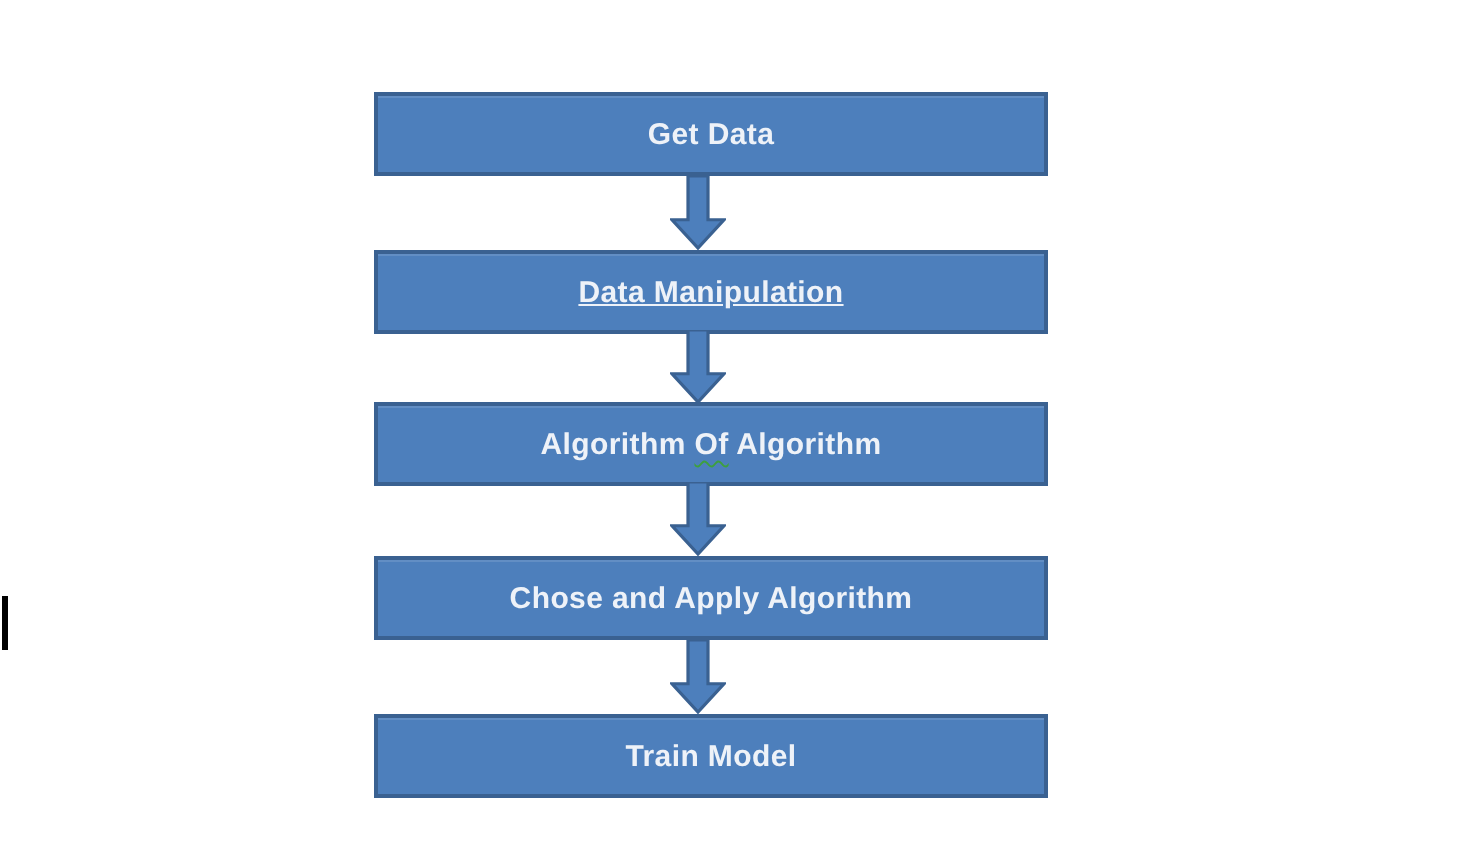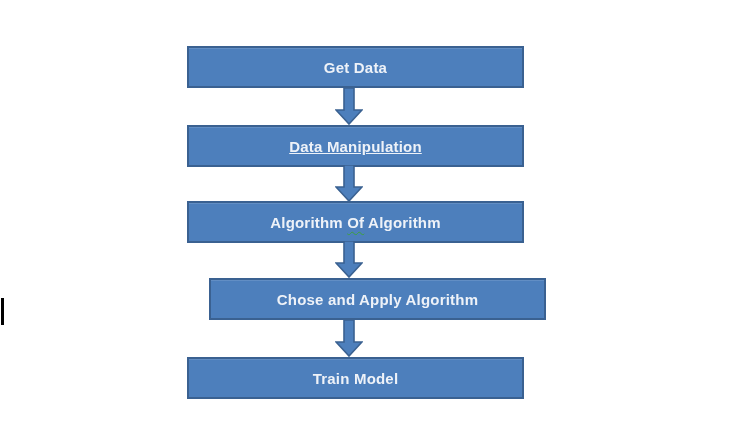--- a/index.html
+++ b/index.html
@@ -29,21 +29,21 @@
     display: flex;
     align-items: center;
     justify-content: center;
     text-align: center;
     letter-spacing: 0.2px;
     box-shadow: inset 0 1px 0 rgba(255,255,255,0.12);
   }
   .box-1 { top: 46px; }
   .box-2 { top: 125px; text-decoration: underline; }
   .box-3 { top: 201px; }
-  .box-4 { top: 278px; margin-left: 22px; }
+  .box-4 { top: 278px; }
   .box-5 { top: 357px; }
   .grammar-flag {
     text-decoration: underline wavy #3da03d;
     text-decoration-thickness: 1px;
     text-underline-offset: 3px;
     margin-top: 19px;
   }
   .down-arrow {
     position: absolute;
     left: 335px;

